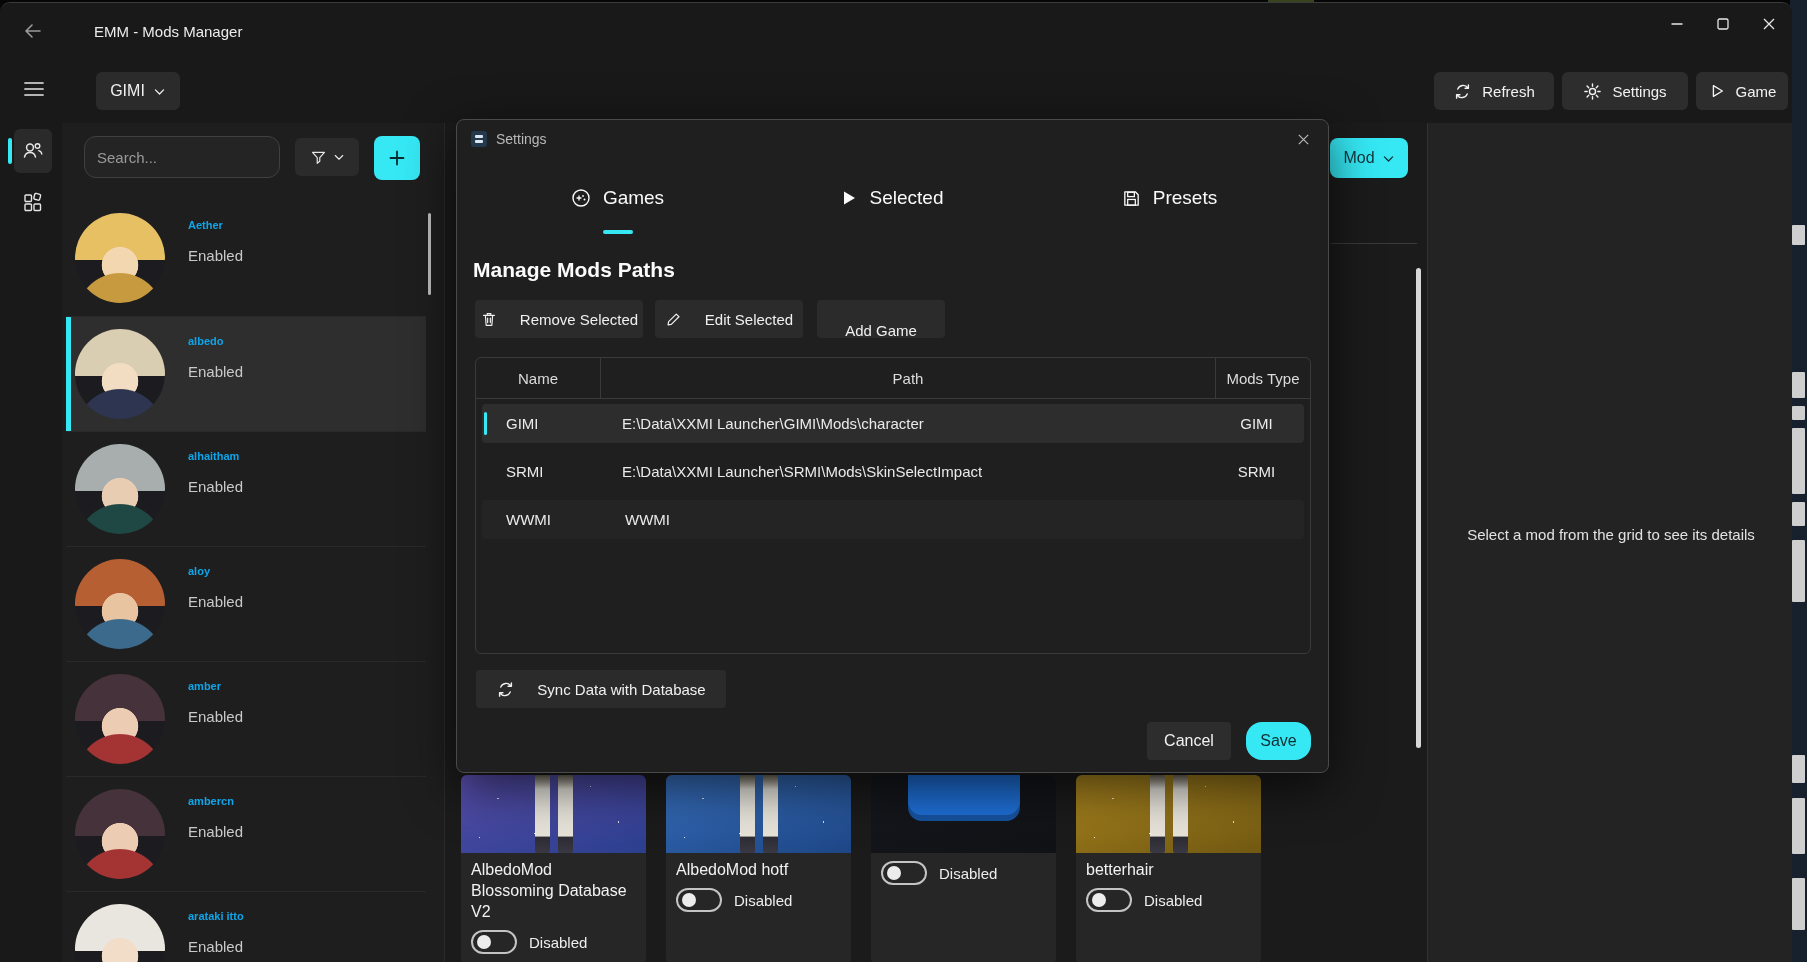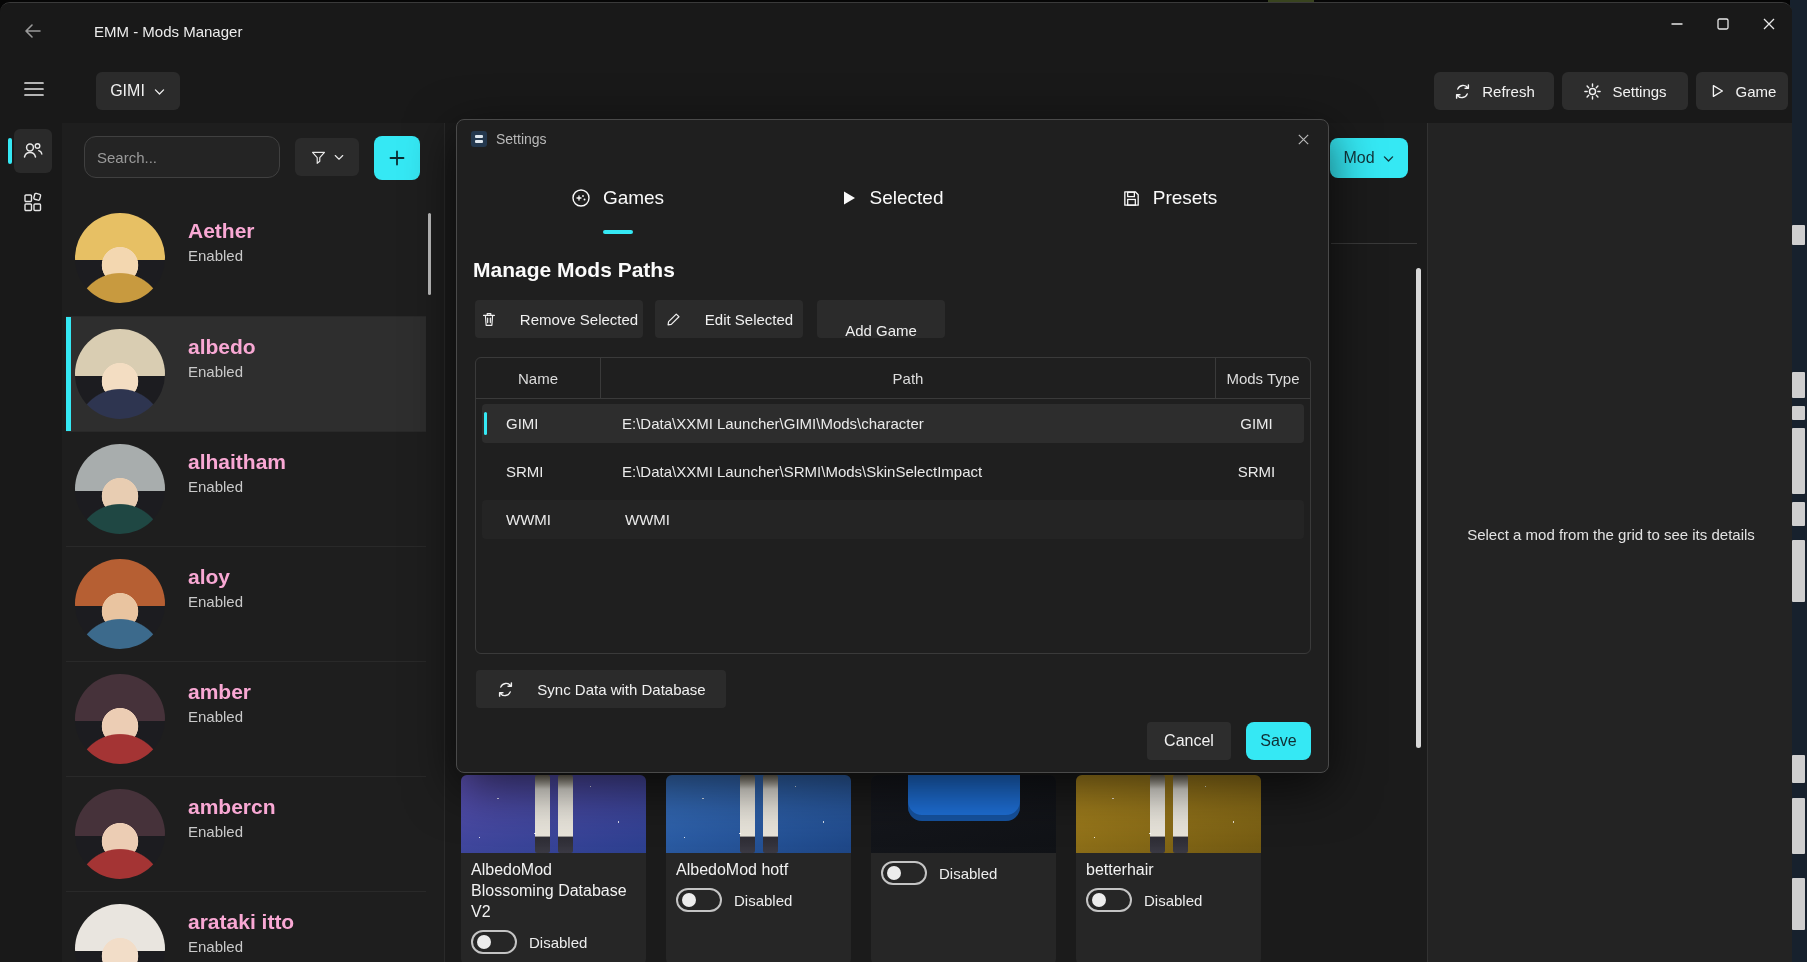--- a/index.html
+++ b/index.html
@@ -48,21 +48,21 @@
   .filter-btn{position:absolute;left:233px;top:15px;width:64px;height:38px;background:#2b2b2b;border-radius:6px;
     display:flex;align-items:center;justify-content:center;gap:6px;color:#e8e8e8;}
   .add-btn{position:absolute;left:312px;top:13px;width:46px;height:44px;background:#35e8f4;border-radius:8px;
     display:flex;align-items:center;justify-content:center;color:#0b2b30;}
   .char-list{position:absolute;left:0;top:78px;width:100%;bottom:0;overflow:hidden;}
   .char-row{position:absolute;left:4px;width:360px;height:115px;border-top:1px solid #292929;}
   .char-row.first{border-top:0;}
   .char-row.selected{background:#2e2e2e;}
   .char-row .sel-bar{position:absolute;left:0;top:0;width:5px;height:100%;background:#35e8f4;}
   .avatar{position:absolute;left:9px;top:12px;width:90px;height:90px;border-radius:50%;overflow:hidden;background:#333;}
-  .char-name{position:absolute;left:122px;top:18px;font-size:21px;font-weight:bold;color:#f9a8d4;}
+  .char-name{position:absolute;left:122px;top:18px;font-size:11px;font-weight:bold;color:#0ea5e9;}
   .char-status{position:absolute;left:122px;top:46px;font-size:15px;color:#c9c9c9;}
   .char-scrollbar{position:absolute;left:366px;top:90px;width:3px;height:82px;background:#bdbdbd;border-radius:2px;}
 
   
   .main{position:absolute;left:444px;top:120px;width:1348px;height:842px;background:#1b1b1b;border-left:1px solid #2a2a2a;}
   .add-mod-btn{position:absolute;left:885px;top:15px;width:78px;height:40px;background:#35e8f4;border-radius:8px;
     display:flex;align-items:center;justify-content:center;gap:7px;color:#12343a;font-size:16px;}
   .main-hline{position:absolute;left:886px;top:120px;width:86px;height:1px;background:#3a3a3a;}
   .details-panel{position:absolute;left:982px;top:0;width:366px;height:842px;background:#232323;border-left:1px solid #323232;}
   .details-placeholder{position:absolute;left:0;top:403px;width:100%;text-align:center;font-size:15px;color:#e2e2e2;}
@@ -113,21 +113,21 @@
   .pt-row.alt{background:#242424;}
   .pt-row .rsel{position:absolute;left:2px;top:8px;width:3px;height:23px;background:#35e8f4;border-radius:2px;display:none;}
   .pt-row.selected .rsel{display:block;}
   .pt-cell-name{width:118px;padding-left:24px;box-sizing:border-box;}
   .pt-cell-path{flex:1;padding-left:22px;}
   .pt-cell-type{width:95px;text-align:center;}
 
   .btn-sync{left:19px;top:550px;width:250px;height:38px;top:550px;}
   .btn-cancel{position:absolute;left:690px;top:602px;width:84px;height:38px;background:#2d2d2d;border-radius:4px;
     display:flex;align-items:center;justify-content:center;font-size:16px;color:#f2f2f2;}
-  .btn-save{position:absolute;left:789px;top:602px;width:65px;height:38px;background:#35e8f4;border-radius:8px;
+  .btn-save{position:absolute;left:789px;top:602px;width:65px;height:38px;background:#35e8f4;border-radius:16px;
     display:flex;align-items:center;justify-content:center;font-size:16px;color:#102e33;}
 </style>
 </head>
 <body>
 
 <div class="bg-strip">
   <div class="seg" style="top:225px;height:20px"></div>
   <div class="seg" style="top:372px;height:26px"></div>
   <div class="seg" style="top:406px;height:14px"></div>
   <div class="seg" style="top:428px;height:66px"></div>

